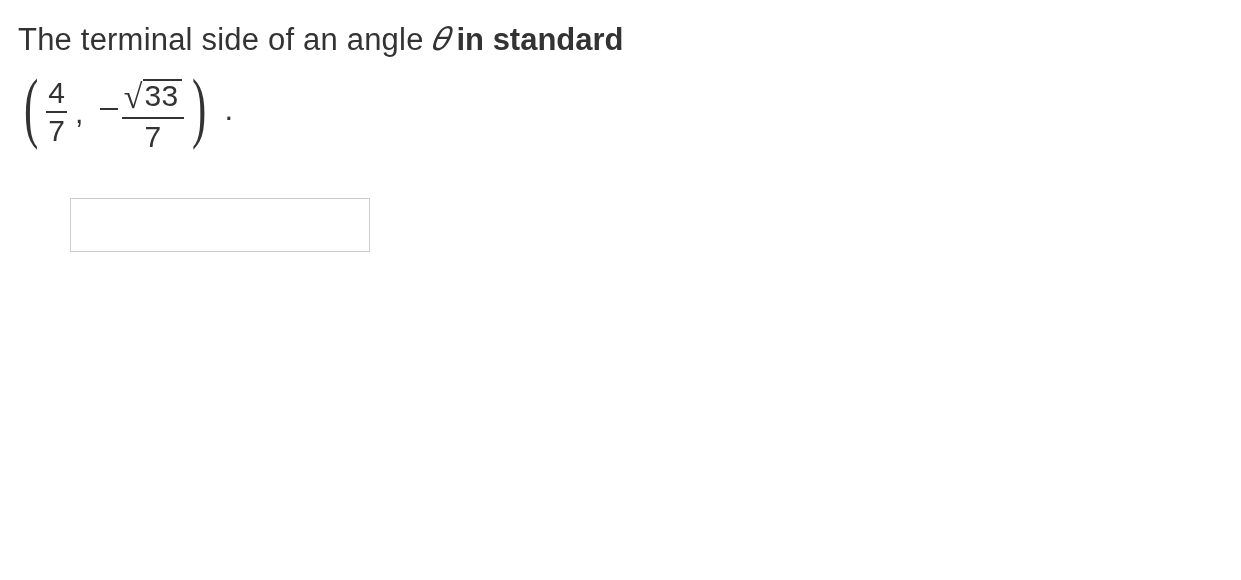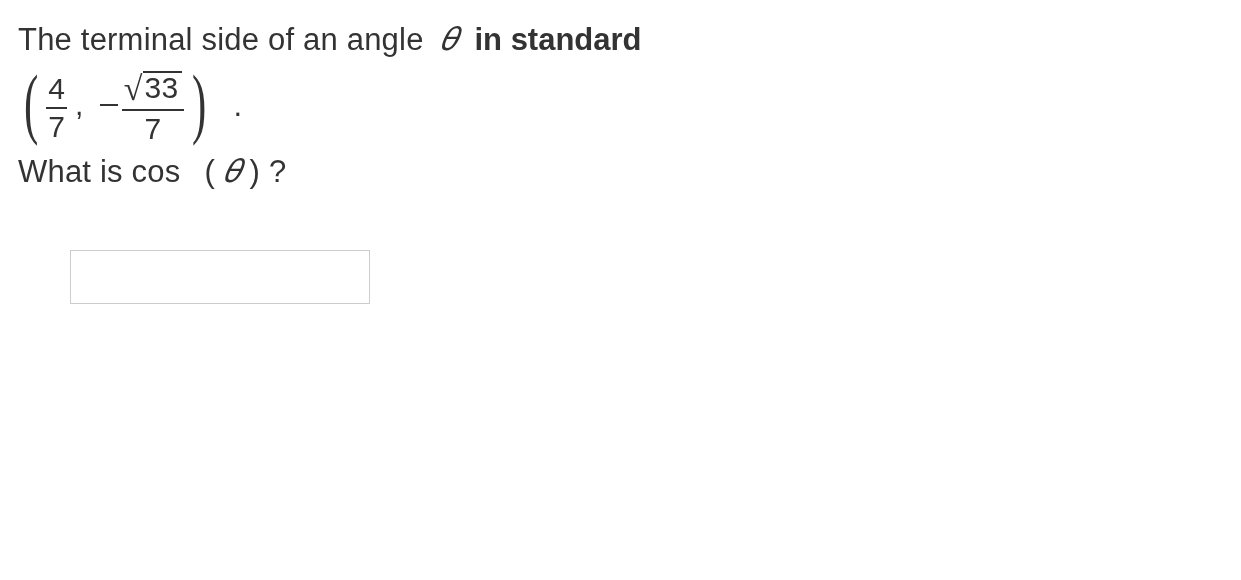--- a/index.html
+++ b/index.html
@@ -19,21 +19,21 @@
     line-height: 1.8;
     letter-spacing: 0.2px;
   }
   .problem p {
     margin: 0;
   }
   .line1 {
     display: flex;
     align-items: center;
     flex-wrap: wrap;
-    gap: 17px;
+    gap: 8px;
   }
   .line2 {
     margin-top: 14px;
   }
   .hint {
     font-style: italic;
     font-size: 31px;
     margin-top: 56px;
     letter-spacing: 0.2px;
   }
@@ -122,20 +122,21 @@
     font-family: "Cambria Math", "Times New Roman", serif;
     position: relative;
     top: -1px;
   }
   .sqrt-body {
     border-top: 2px solid #333;
     padding: 0 4px 0 2px;
     line-height: 1.0;
     font-family: Verdana, Geneva, sans-serif;
     font-size: 30px;
+    margin-top: 8px;
   }
   .period {
     font-family: Verdana, Geneva, sans-serif;
     font-size: 31px;
     margin-left: 4px;
   }
   .cos {
     font-family: Verdana, Geneva, sans-serif;
   }
   .small-paren {
@@ -179,26 +180,17 @@
               <span class="bar"></span>
               <span class="den">7</span>
             </span>
           </span>
         </span>
         <span class="paren">)</span>
       </span>
       <span class="period">.</span>
     </p>
 
-    <p class="line2">
-      <span>What is </span>
-      <span class="cos">cos</span>
-      <span> </span>
-      <span class="small-paren">(</span>
-      <span class="theta">𝜃</span>
-      <span class="small-paren">)</span>
-      <span>?</span>
-    </p>
   </div>
 
 
   <input type="text" class="answer-box" value="" style="">
 </div>
 
 </body></html>

